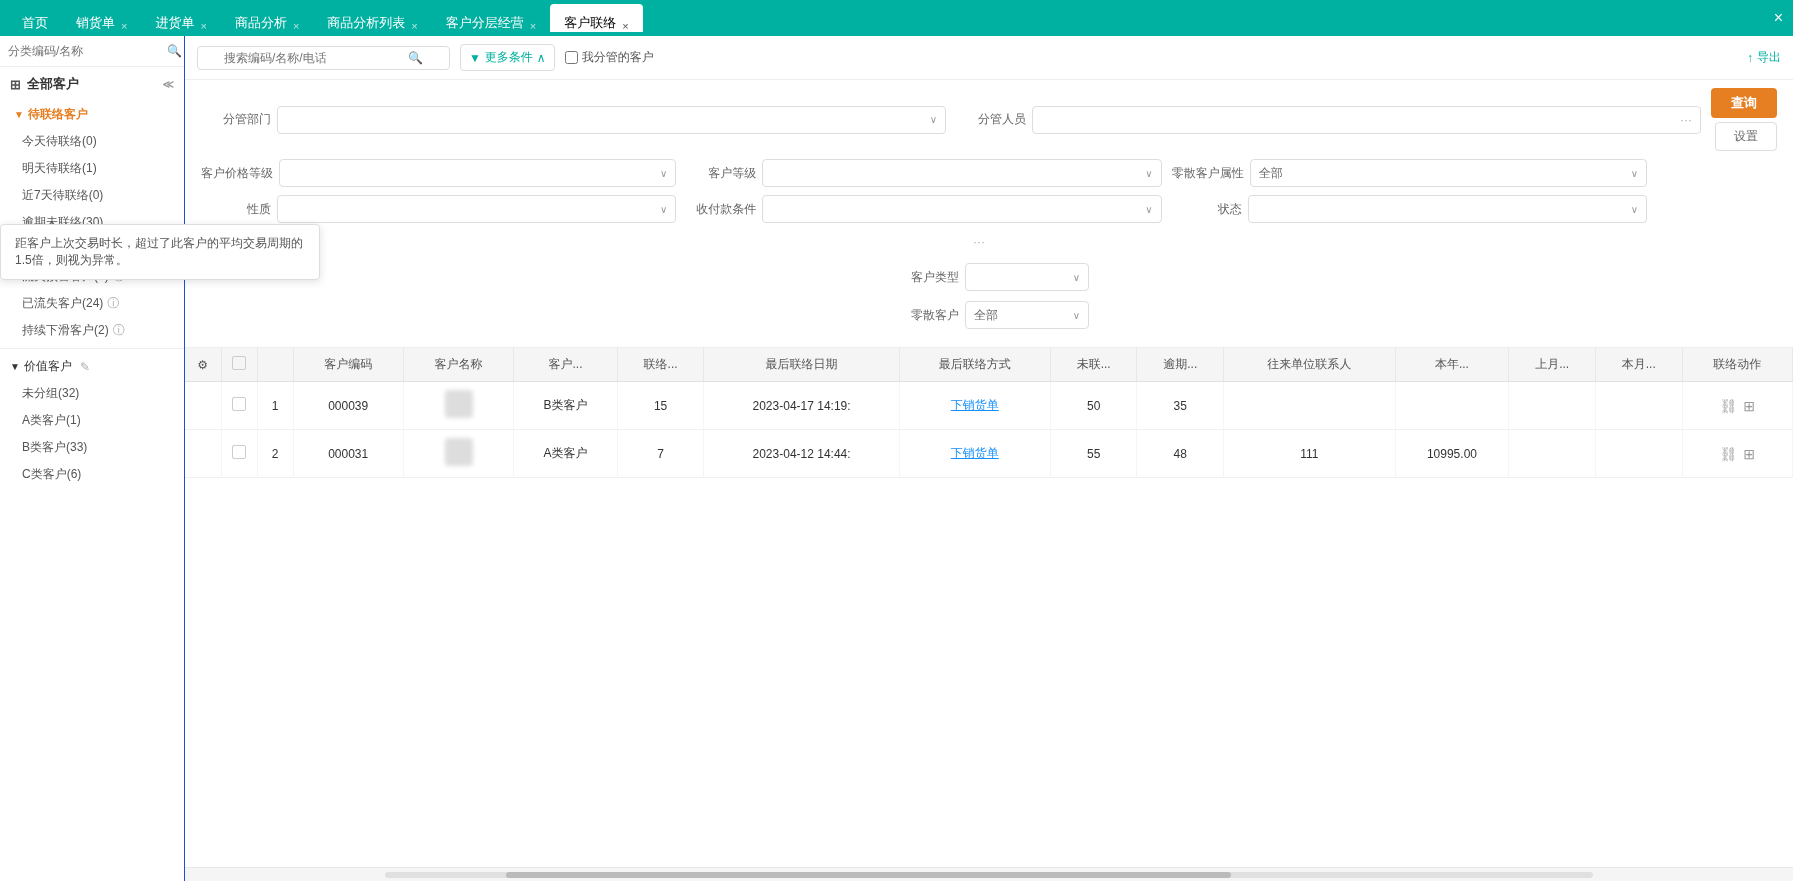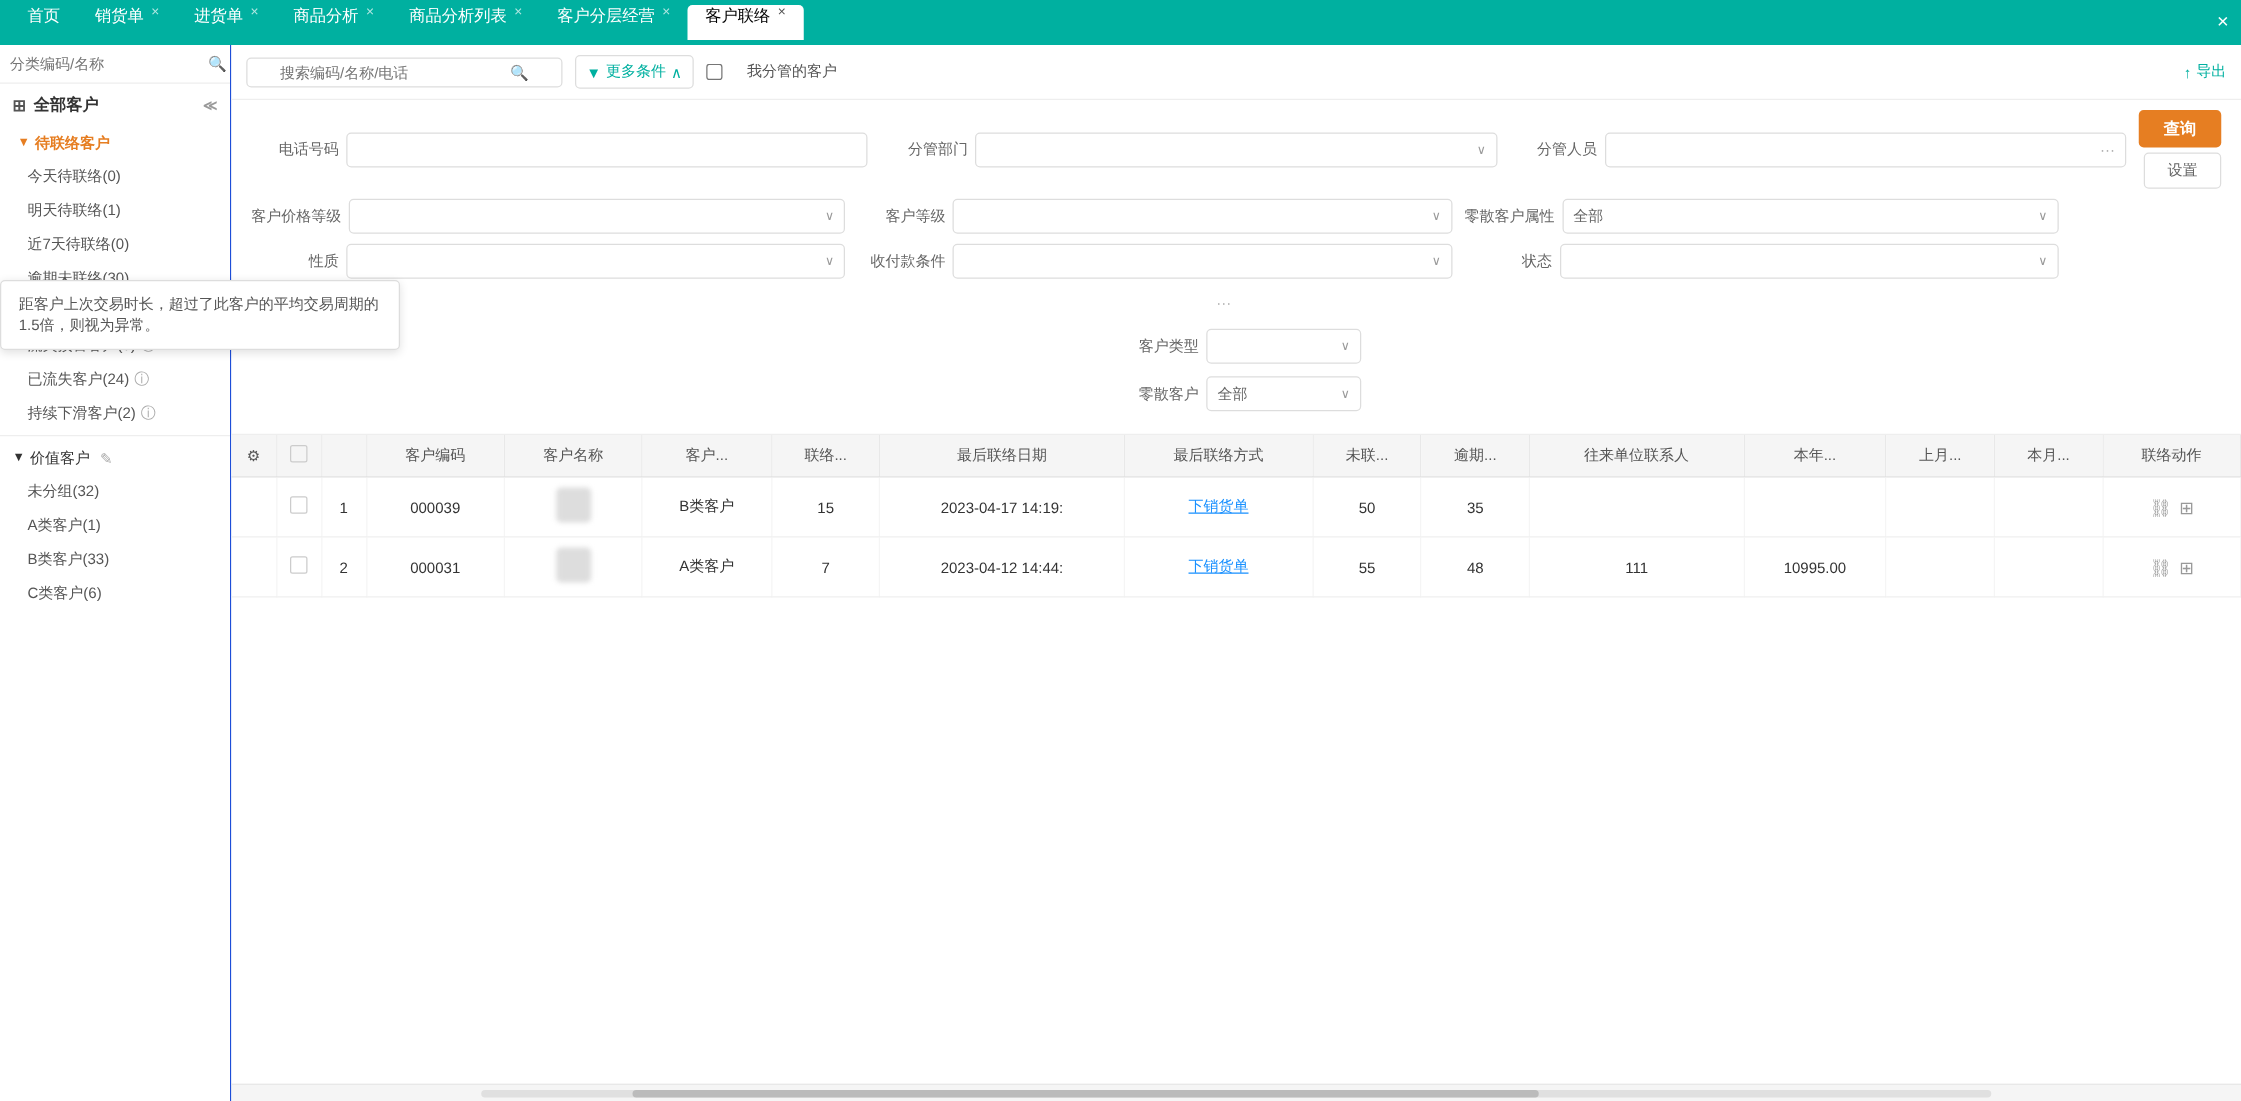--- a/index.html
+++ b/index.html
@@ -4,21 +4,21 @@
   <style>
     * { box-sizing: border-box; margin: 0; padding: 0; }
     body { font-family: 'Microsoft YaHei', Arial, sans-serif; font-size: 12px; background: #f5f5f5; color: #333; overflow: hidden; }
 
     
     .topnav {
       display: flex; align-items: center; background: #00b0a0; height: 36px; padding: 0 8px;
       position: relative;
     }
     .topnav-item {
-      color: #fff; padding: 0 14px; height: 28px; display: flex; align-items: flex-start;
+      color: #fff; padding: 0 14px; height: 28px; display: flex; align-items: flex-end;
       cursor: pointer; font-size: 13px; white-space: nowrap; position: relative;
     }
     .topnav-item.active { background: #fff; color: #000000; border-radius: 4px 4px 0 0; }
     .topnav-item .close-x { margin-left: 6px; font-size: 11px; opacity: 0.7; }
     .topnav-close-btn {
       position: absolute; right: 10px; top: 50%; transform: translateY(-50%);
       color: #fff; cursor: pointer; font-size: 16px;
     }
 
     
@@ -77,21 +77,21 @@
       padding: 4px 26px; background: #fff; min-width: 220px;
     }
     .search-input-wrap input { border: none; outline: none; font-size: 12px; flex: 1; color: #666; }
     .search-input-wrap .s-icon { color: #ccc; margin-left: 4px; }
 
     .filter-btn {
       display: flex; align-items: center; gap: 4px; color: #00b0a0; cursor: pointer;
       font-size: 12px; padding: 4px 8px; border: 1px solid #ddd; border-radius: 4px;
     }
 
-    .my-customer-check { display: flex; align-items: center; gap: 20px; font-size: 12px; color: #555; cursor: pointer; }
+    .my-customer-check { display: flex; align-items: center; gap: 4px; font-size: 12px; color: #555; cursor: pointer; }
     .my-customer-check input { cursor: pointer; }
 
     .export-btn {
       margin-left: auto; display: flex; align-items: center; gap: 4px;
       color: #00b0a0; font-size: 12px; cursor: pointer;
     }
 
     
     .filter-panel {
       background: #fff; padding: 8px 16px; border-bottom: 1px solid #eee;
@@ -296,24 +296,20 @@
       </label>
       <div class="export-btn">
         <span>↑</span>
         <span>导出</span>
       </div>
     </div>
 
     <div class="filter-panel">
 
       <div class="filter-row">
-        <div class="filter-field">
-          <label>电话号码</label>
-          <input class="filter-input" type="text" style="">
-        </div>
         <div class="filter-field">
           <label>分管部门</label>
           <div class="filter-select">
             <span></span>
             <span class="chevron">∨</span>
           </div>
         </div>
         <div class="filter-field">
           <label>分管人员</label>
           <div class="filter-select" style="flex:1;">

